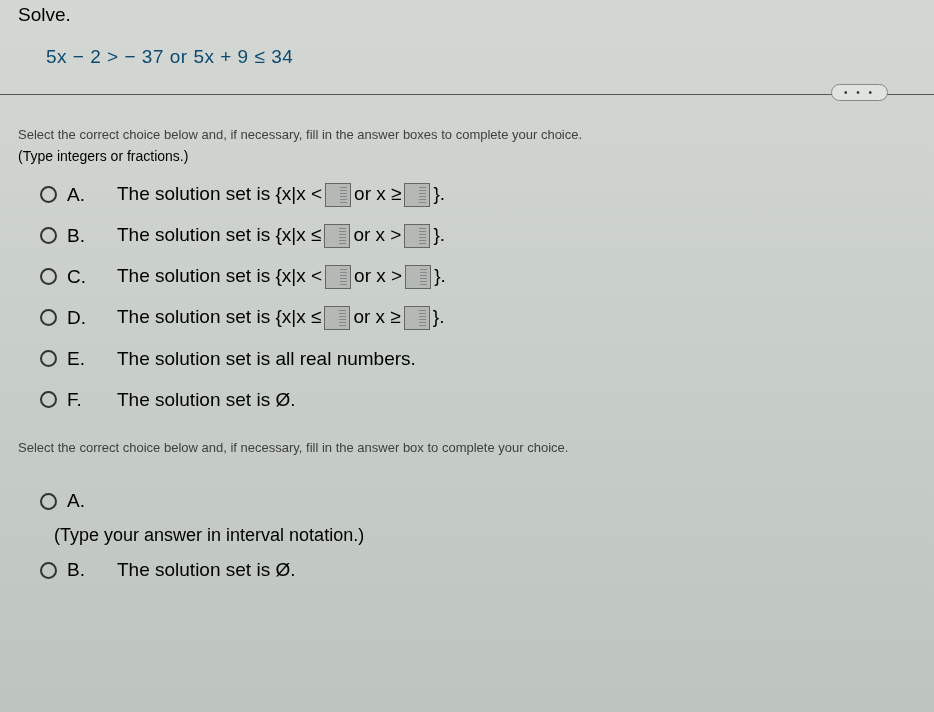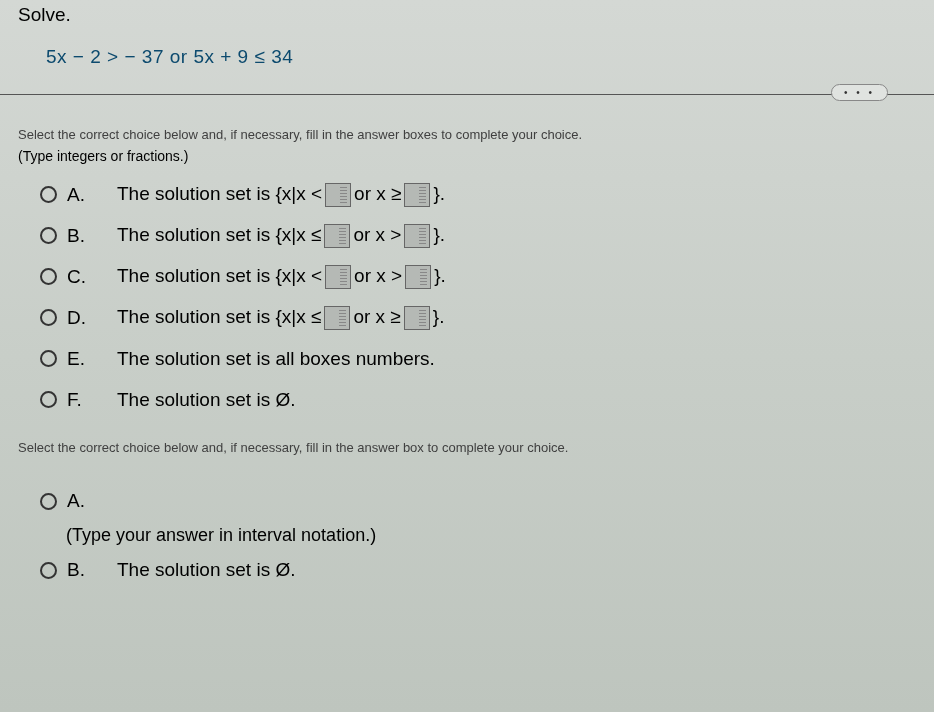--- a/index.html
+++ b/index.html
@@ -113,21 +113,21 @@
       top: 3px;
       bottom: 3px;
       width: 7px;
       background: repeating-linear-gradient(0deg, #888 0, #888 1px, transparent 1px, transparent 3px);
     }
     .section2 {
       margin-top: 22px;
     }
     .hint {
       font-size: 18px;
-      margin-left: 48px;
+      margin-left: 36px;
       margin-top: 2px;
       color: #000;
     }
     .spacer-after-group1 {
       height: 6px;
     }
   </style>
 </head>
 <body>
 
@@ -187,21 +187,21 @@
       <span class="answer-box"></span>
       <span> or x ≥</span>
       <span class="answer-box"></span>
       <span>}.</span>
     </span>
   </div>
 
   <div class="choice-row">
     <span class="radio"></span>
     <span class="opt-label">E.</span>
-    <span class="opt-text">The solution set is all boxes numbers.</span>
+    <span class="opt-text">The solution set is all real numbers.</span>
   </div>
 
   <div class="choice-row">
     <span class="radio"></span>
     <span class="opt-label">F.</span>
     <span class="opt-text">The solution set is Ø.</span>
   </div>
 
   <div class="section2">
     <div class="prompt">Select the correct choice below and, if necessary, fill in the answer box to complete your choice.</div>

